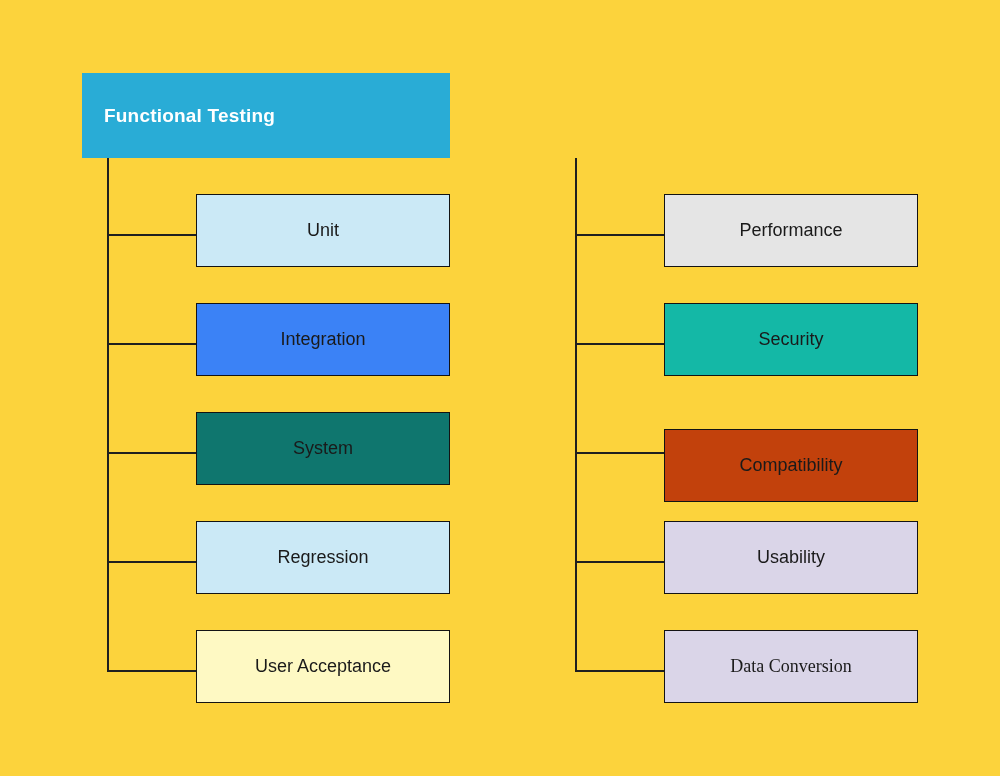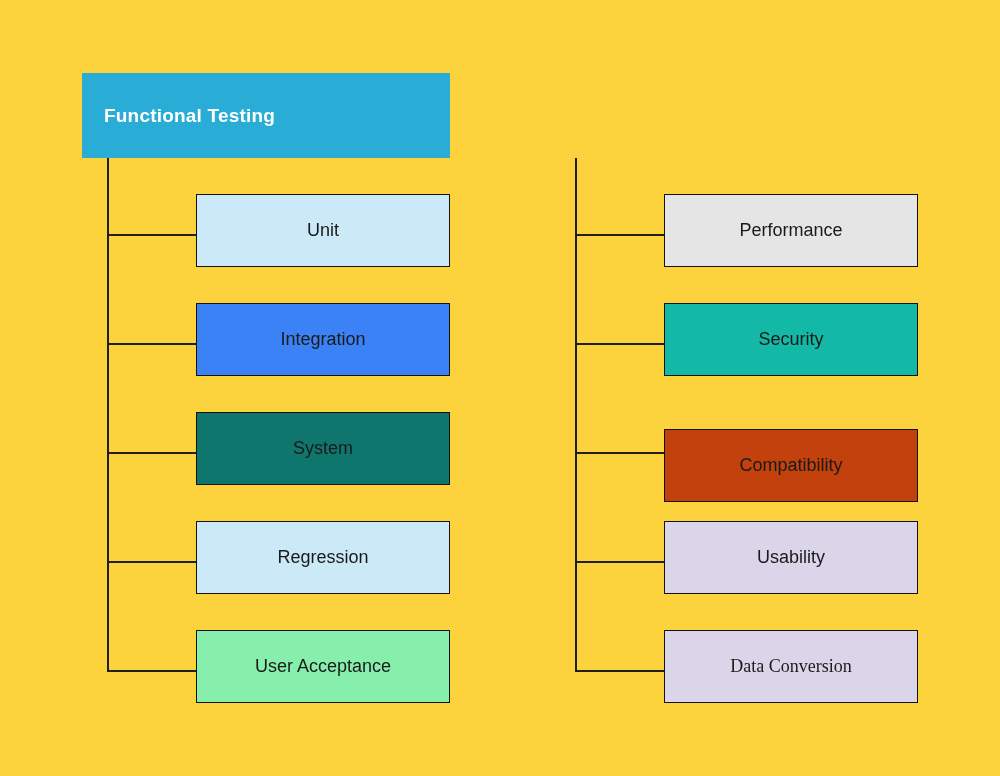--- a/index.html
+++ b/index.html
@@ -75,21 +75,21 @@
     <div>
         <div class="branch-line" style="top: 161px; background: rgb(31, 31, 31);"></div>
         <div class="child-node" style="top: 121px; background: rgb(203, 233, 246); color: rgb(26, 26, 26); border: 1.5px solid rgb(19, 19, 19);">Unit</div>
         <div class="branch-line" style="top: 270px; background: rgb(31, 31, 31);"></div>
         <div class="child-node" style="top: 230px; background: #3b82f6; color: rgb(26, 26, 26); border: 1.5px solid rgb(19, 19, 19); text-align: right;">Integration</div>
         <div class="branch-line" style="top: 379px; background: rgb(31, 31, 31);"></div>
         <div class="child-node" style="top: 339px; background: #0f766e; color: rgb(26, 26, 26); border: 1.5px solid rgb(19, 19, 19);">System</div>
         <div class="branch-line" style="top: 488px; background: rgb(31, 31, 31);"></div>
         <div class="child-node" style="top: 448px; background: rgb(203, 233, 246); color: rgb(26, 26, 26); border: 1.5px solid rgb(19, 19, 19); text-align: center;">Regression</div>
         <div class="branch-line" style="top: 597px; background: rgb(31, 31, 31);"></div>
-        <div class="child-node" style="top: 557px; background: #86efac; color: rgb(26, 26, 26); border: 1.5px solid rgb(19, 19, 19);">User Acceptance</div>
+        <div class="child-node" style="top: 557px; background: #fef9c3; color: rgb(26, 26, 26); border: 1.5px solid rgb(19, 19, 19);">User Acceptance</div>
       </div>
   </div>
 
   <div class="tree col-1">
     <div class="vline" style="background: rgb(31, 31, 31); height: 513.5px;"></div>
     <div>
         <div class="branch-line" style="top: 161px; background: rgb(31, 31, 31);"></div>
         <div class="child-node" style="top: 121px; background: #e5e5e5; color: rgb(26, 26, 26); border: 1.5px solid rgb(19, 19, 19);">Performance</div>
         <div class="branch-line" style="top: 270px; background: rgb(31, 31, 31);"></div>
         <div class="child-node" style="top: 230px; background: #14b8a6; color: rgb(26, 26, 26); border: 1.5px solid rgb(19, 19, 19);">Security</div>

